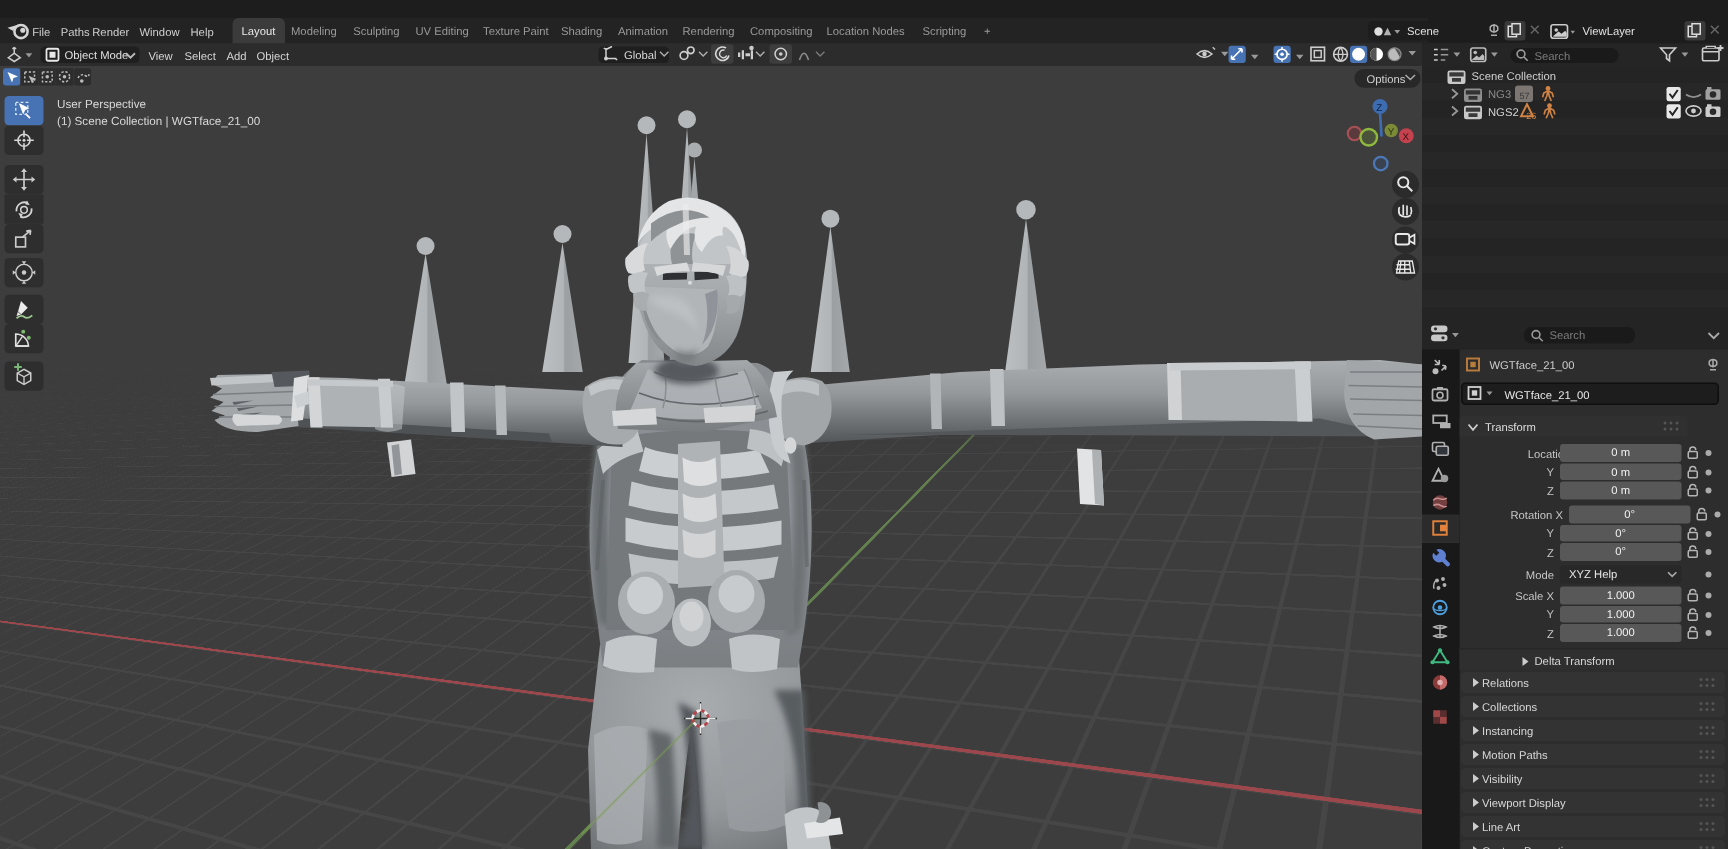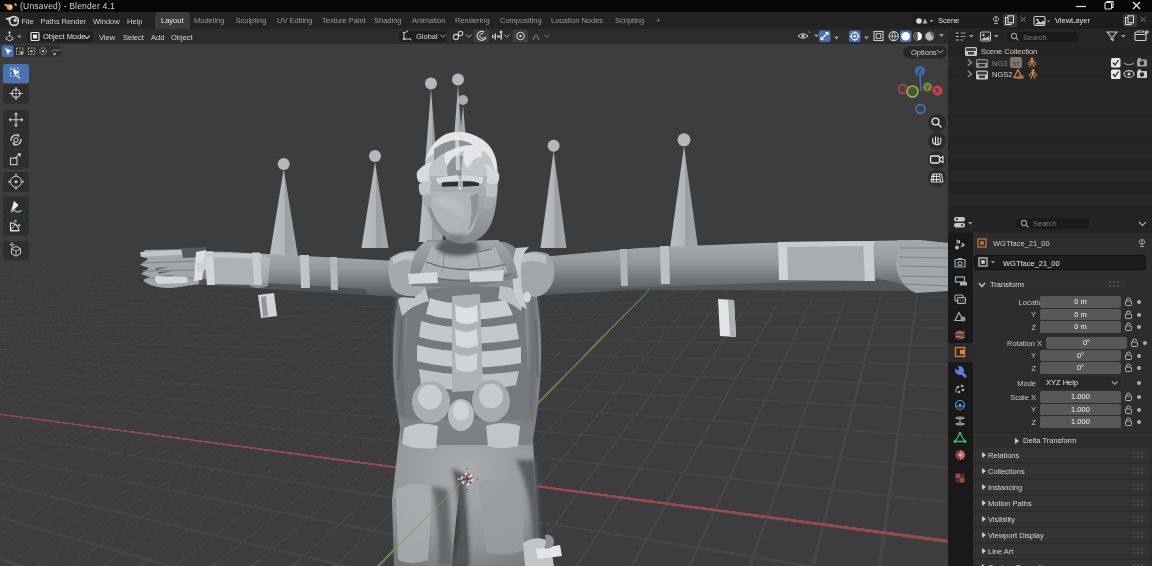--- a/index.html
+++ b/index.html
@@ -315,39 +315,25 @@
  <g stroke="#e8e8e8" fill="none" stroke-width="1.3">
   <circle cx="935.5" cy="92.5" r="3.4"></circle>
             <path d="M938,95 l3.5,3.5"></path>
   <path d="M933,114 q-1,-3 0,-5 m2.5,5.5 v-7 m2.5,7 v-6.5 m2.5,6 q1,-2.5 0,-5 M933,114 q3.5,3 7.5,0.5" stroke-width="1.1"></path>
   <rect x="930.5" y="127" width="9" height="7" rx="1.5"></rect>
             <path d="M939.5,129.5 l3.5,-2 v6 l-3.5,-2" stroke-width="1.1"></path>
   <path d="M931,153 l1.5,-8 h9 l1.5,8 Z M934,145 l-1,8 m3.5,-8 l0,8 m3,-8 l1,8 m-9.5,-5.5 h8.5 m-9,3 h9.5" stroke-width="0.9"></path>
  </g>
 </g>
 </svg>
+<div id="vptext">
+        <div>User Perspective</div>
+        <div>(1) Scene Collection | WGTface_21_00</div>
+      </div>
  </div>
- <div id="titlebar" class="abs">
-      <svg width="12" height="12" style="position:absolute;left:2.5px;top:0.5px">
-        <circle cx="6.8" cy="6.2" r="2.9" fill="#f79a44"></circle>
-        <circle cx="7.8" cy="5.6" r="1.1" fill="#fdfdfd"></circle>
-        <path d="M0.8,3 L5.8,3.6 L3.2,5.9 Z" fill="#f79a44"></path>
-      </svg>
-      <span class="t">* (Unsaved) - Blender 4.1</span>
-<svg width="80" height="12" style="position:absolute;left:1072px;top:0">
-        <path d="M4,6.5 h10" stroke="#e0e0e0" stroke-width="1.2"></path>
-        <g transform="translate(31,0)">
-          <rect x="2" y="2.5" width="6.5" height="6.5" rx="1" fill="none" stroke="#e0e0e0" stroke-width="1.1"></rect>
-          <path d="M4,2.5 v-1 h6 v6 h-1.5" fill="none" stroke="#e0e0e0" stroke-width="1.1"></path>
-        </g>
-        <g transform="translate(59,0)">
-          <path d="M2,2 l7,7 M9,2 l-7,7" stroke="#e8e8e8" stroke-width="1.3"></path>
-        </g>
-      </svg>
-    </div>
  <div id="topbar" class="abs">
   <svg width="18" height="17" style="position:absolute;left:4px;top:0">
         <g transform="translate(10,9)">
           <circle r="4.4" fill="none" stroke="#d5d5d5" stroke-width="1.7"></circle>
           <circle cx="1.2" cy="-0.8" r="1.7" fill="#d5d5d5"></circle>
           <path d="M-9,-2.5 L-2,-4.5 L-5.5,-0.5 Z" fill="#d5d5d5"></path>
         </g>
       </svg>
   <span class="menu" style="left:21.5px">File</span>
   <span class="menu" style="left:40.5px">Paths</span>

